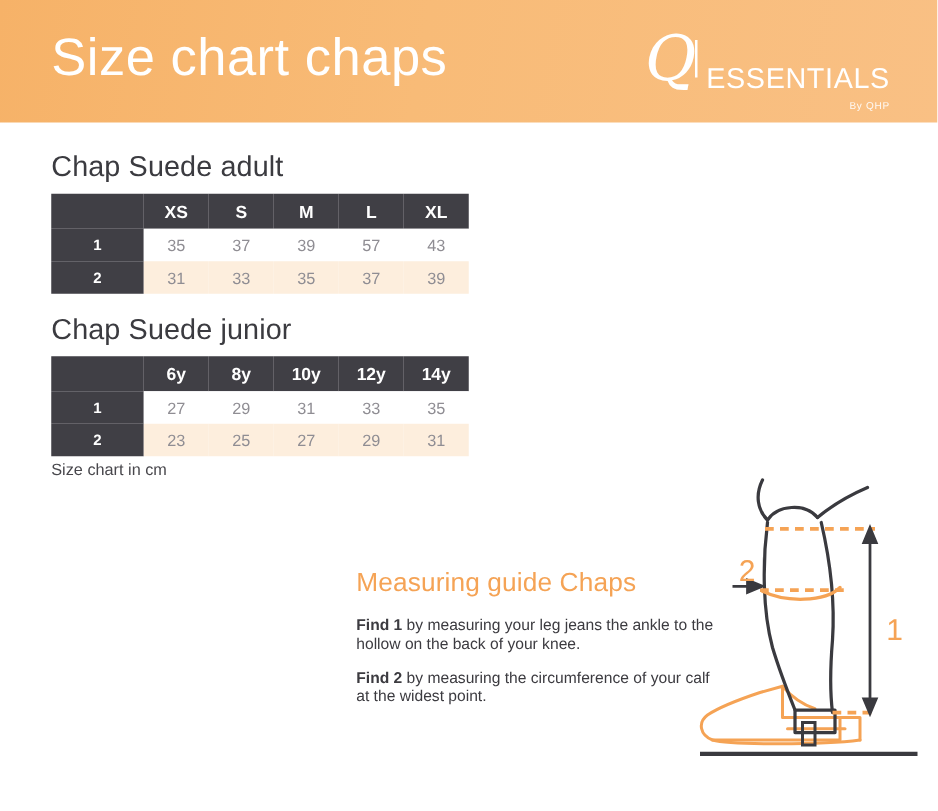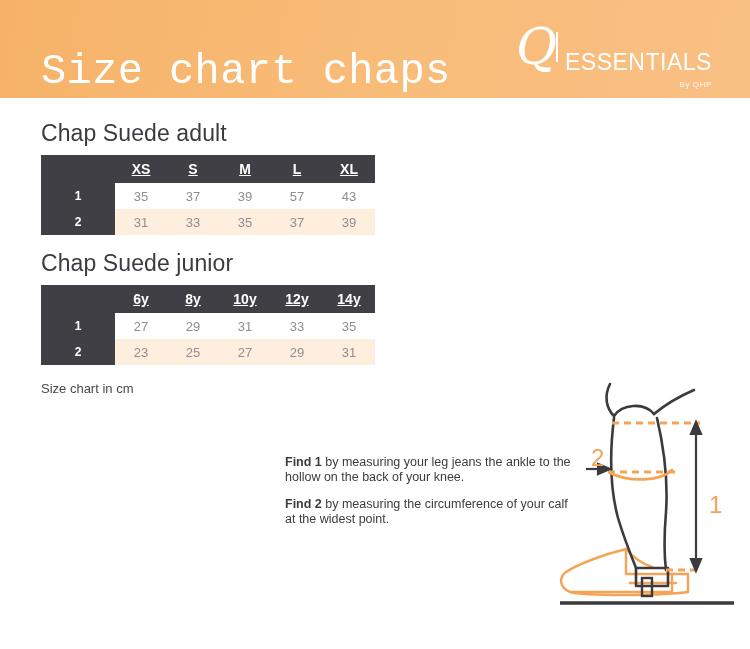--- a/index.html
+++ b/index.html
@@ -19,27 +19,26 @@
   
   .banner {
     position: absolute;
     left: 0; top: 0;
     width: 750px; height: 98px;
     background: linear-gradient(100deg, #f6b268 0%, #f8bb77 45%, #f9c084 100%);
   }
   .banner-title {
     position: absolute;
     left: 41px; top: 22px;
-    font-family: Liberation Mono, monospace;
+    font-family: Liberation Sans, sans-serif;
     font-size: 42px;
     font-weight: 400;
     letter-spacing: 0.4px;
     color: #ffffff;
     white-space: nowrap;
-    margin-top: 26px;
   }
 
   
   .logo {
     position: absolute;
     right: 38px; top: 28px;
     width: 196px; height: 54px;
   }
   .logo-q {
     position: absolute;
@@ -111,37 +110,35 @@
   }
   .sz-table col.c-label { width: 74px; }
   .sz-table col.c-val { width: 52px; }
 
   .sz-table thead th {
     background: #403f45;
     color: #ffffff;
     font-size: 14px;
     font-weight: 700;
     height: 28px;
-    text-decoration: underline;
   }
   .sz-table tbody th {
     background: #403f45;
     color: #ffffff;
     font-size: 12px;
     font-weight: 700;
   }
   .sz-table tbody tr.row-odd td { background: #ffffff; color: #8f8d93; }
   .sz-table tbody tr.row-even td { background: #fdeedd; color: #8f8d93; }
 
   .note {
     position: absolute;
     left: 41px; top: 368px;
     font-size: 13px;
     color: #48474c;
-    margin-top: 13px;
   }
 
   
   .guide {
     position: absolute;
     left: 285px; top: 455px;
     width: 290px;
   }
   .guide-title {
     font-size: 21px;
@@ -269,20 +266,21 @@
       <td>27</td>
       <td>29</td>
       <td>31</td>
     </tr>
   </tbody>
 </table>
 
 <div class="note">Size chart in cm</div>
 
 <div class="guide">
+  <div class="guide-title">Measuring guide Chaps</div>
 
   <p class="guide-p">
     <span class="lead">Find 1</span><span> by measuring your leg jeans the ankle to the hollow on the back of your knee.</span>
   </p>
 
   <p class="guide-p guide-gap">
     <span class="lead">Find 2</span><span> by measuring the circumference of your calf at the widest point.</span>
   </p>
 
 </div>

